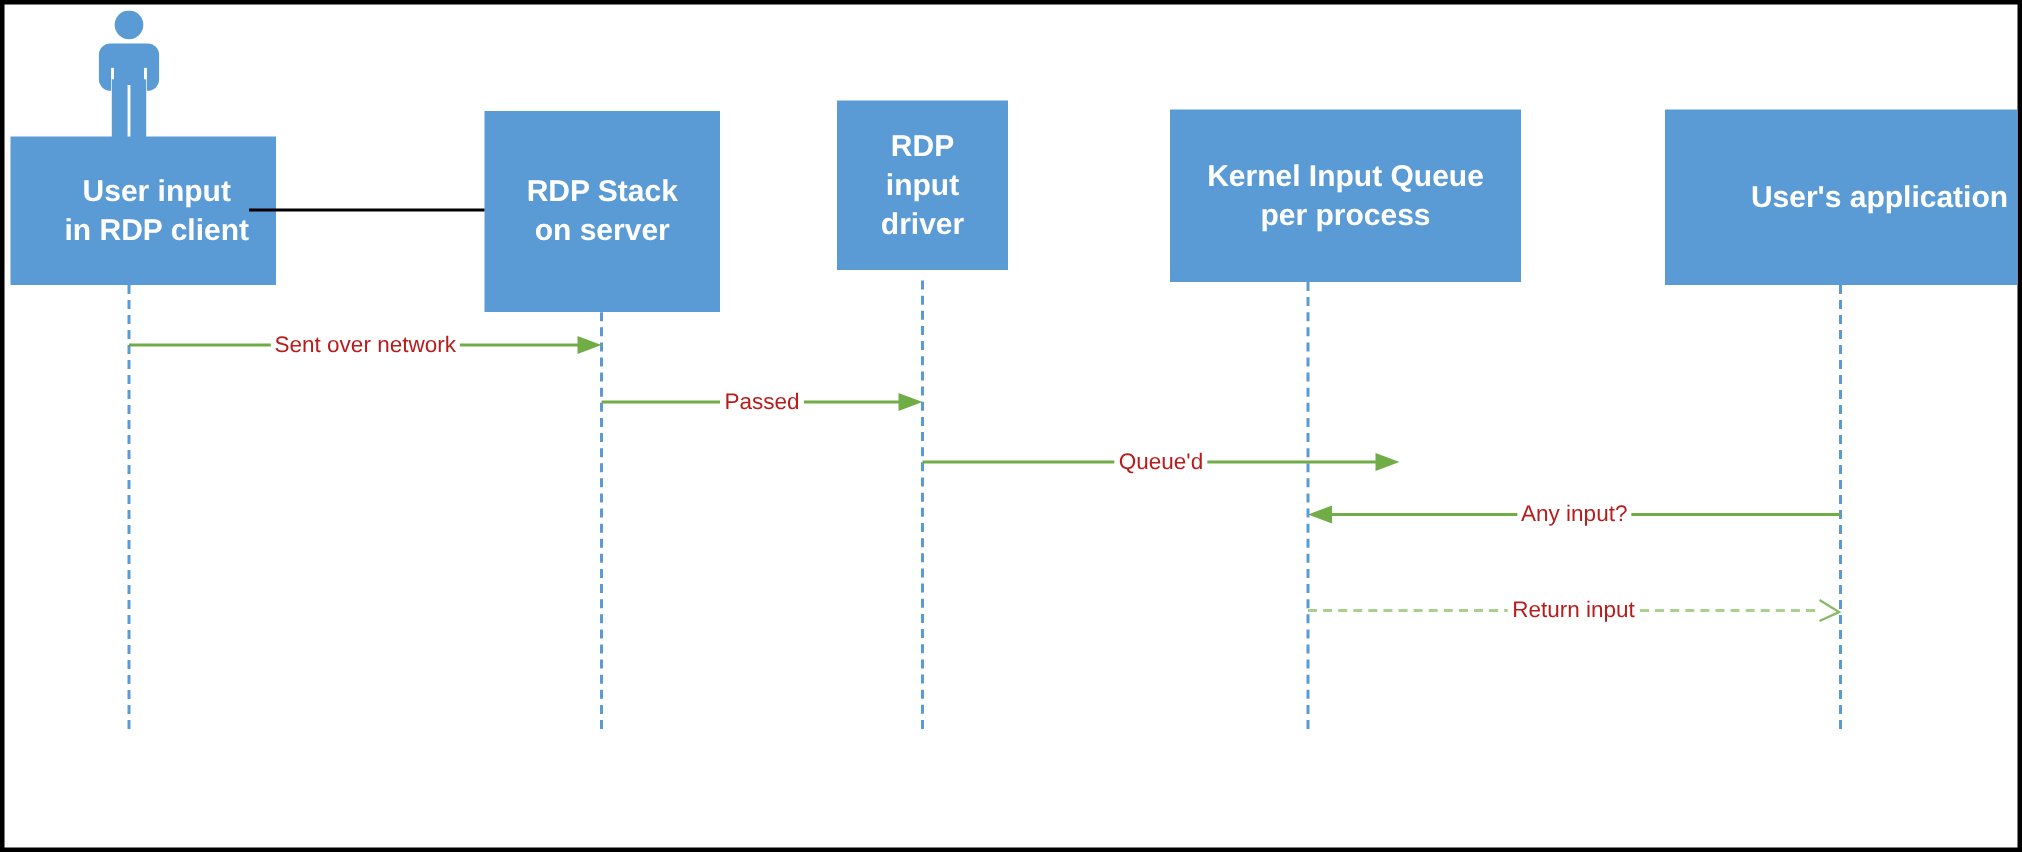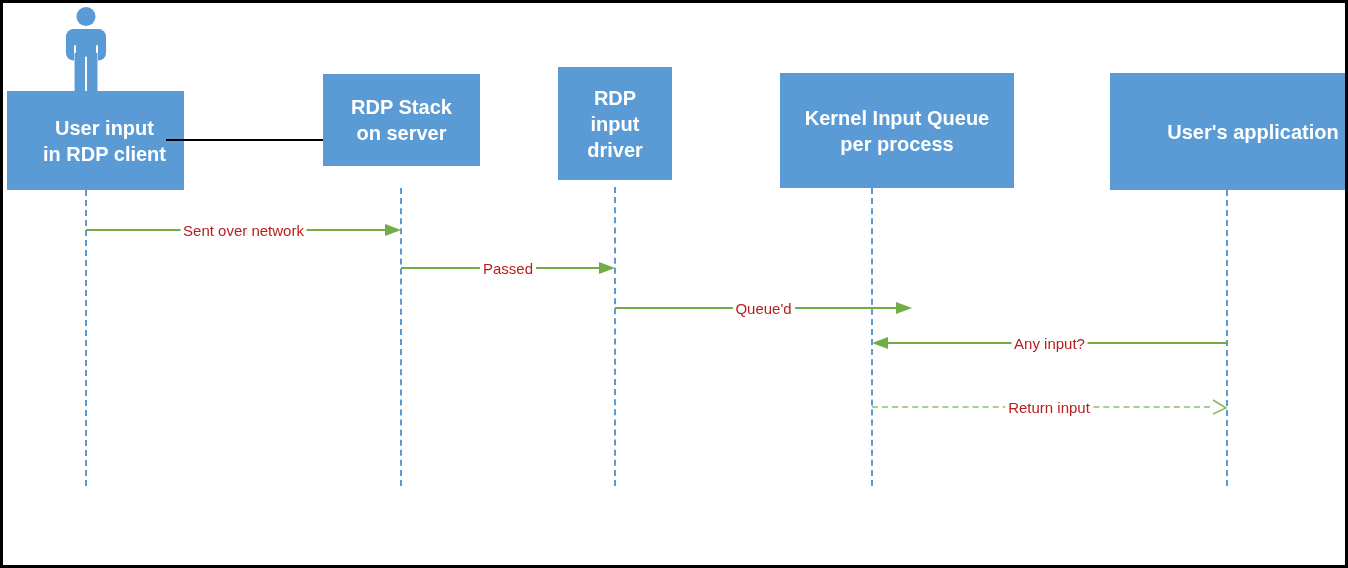--- a/index.html
+++ b/index.html
@@ -22,21 +22,21 @@
     display: flex;
     align-items: center;
     justify-content: center;
     text-align: center;
     font-weight: bold;
     font-size: 20px;
     line-height: 1.3;
     white-space: pre-line;
   }
   .box1 { left:4px;    top:88px; width:159px; height:99px;padding-left:18px;  }
-  .box2 { left:320px;  top:71px; width:157px; height:92px; }
+  .box2 { left:320px;  top:71px; width:157px; height:134px; }
   .box3 { left:555px;  top:64px; width:114px; height:113px; }
   .box4 { left:753px;  top:70px; width:234px; height:115px;margin-left:24px; }
   .box5 { left:1107px; top:70px; width:236px; height:117px;padding-left:25px; }
 
   
   .actor-icon { position:absolute; left:58px; top:4px; width:50px; height:86px; }
 
   
   .connector { position:absolute; left:163px; top:136px; width:157px; height:2px; background:#000; }
 
@@ -45,21 +45,21 @@
   .l1 { left:82px;   top:187px; height:296px; }
   .l2 { left:397px;  top:185px; height:298px; }
   .l3 { left:611px;  top:184px; height:299px; }
   .l4 { left:868px;  top:185px; height:298px; }
   .l5 { left:1223px; top:187px; height:296px; }
 
   
   .msg { position:absolute; height:20px; }
   .m1 { left:83px;  top:217px; width:315px; }
   .m2 { left:398px; top:255px; width:214px;text-align:right; }
-  .m3 { left:612px; top:295px; width:297px; }
+  .m3 { left:612px; top:295px; width:297px;padding-left:21px; }
   .m4 { left:869px; top:330px; width:355px; }
   .m5 { left:869px; top:394px; width:354px;text-decoration:underline; }
 
   .msg .line  { position:absolute; top:9px; height:2px; background:#70AD47; }
   .line-right { left:0; right:14px; }
   .line-left  { left:14px; right:0; }
   .m5 .line   { background:none; border-top:2px dashed #A9D18E; height:0; left:0; right:16px; }
 
   .head-right {
     position:absolute; right:0; top:4px; width:0; height:0;

